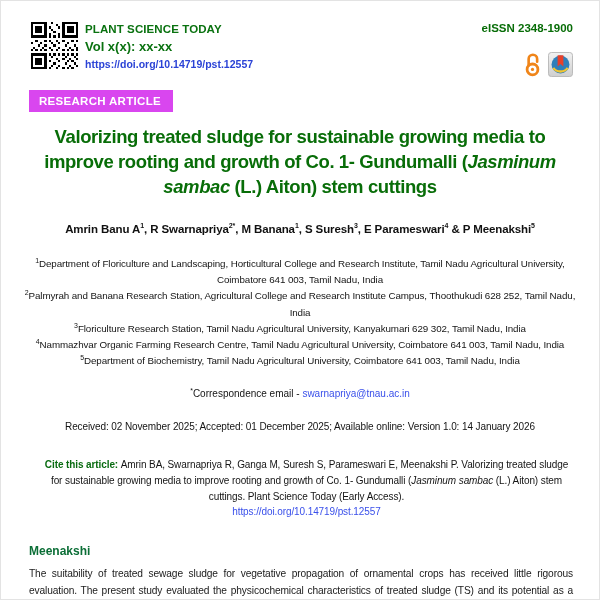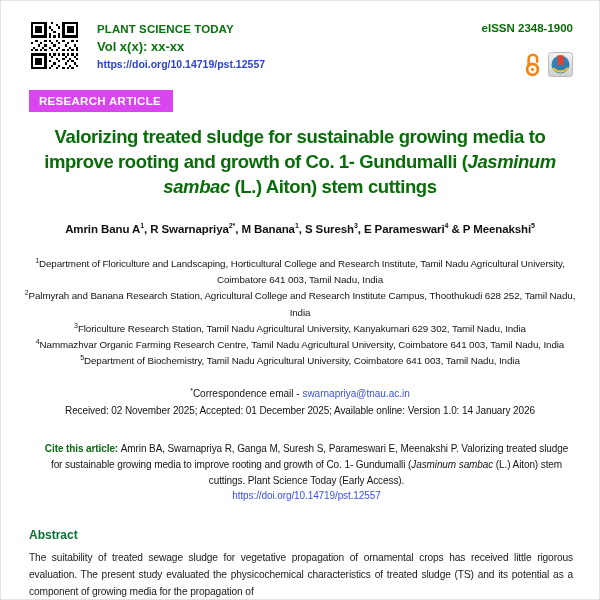--- a/index.html
+++ b/index.html
@@ -11,21 +11,21 @@
     font-family: "Liberation Sans", "DejaVu Sans", sans-serif;
     color: #1c1c1c;
     box-sizing: border-box;
     border: 1px solid #e3e3e3;
   }
   
   .header {
     display: flex; justify-content: space-between; align-items: flex-start;
     margin: 21px 26px 0 30px;
   }
-  .header-left { display: flex; gap: 19px; }
+  .header-left { display: flex; gap: 7px; }
   .qr { width: 47px; height: 47px; flex: 0 0 auto; }
   .hmeta { padding-top: 1px; }
   .journal-name { color: #0a7210; font-weight: bold; font-size: 11.5px; letter-spacing: .1px; }
   .volume { color: #0a7210; font-weight: bold; font-size: 13px; margin-top: 4px; }
   .hdoi { color: #2b43d6; font-weight: bold; font-size: 10.5px; margin-top: 4px; text-decoration: none; display: inline-block; }
   .header-right { text-align: right; margin-left: 28px; }
   .eissn { color: #086d08; font-weight: bold; font-size: 11.5px; }
   .icons { margin-top: 17px; display: flex; justify-content: flex-end; align-items: center; gap: 7px; }
   
   .badge {
@@ -64,21 +64,21 @@
     margin: 21px 14px 0 14px;
     text-align: center;
     font-size: 9.8px;
     line-height: 16.2px;
     letter-spacing: -0.1px;
     color: #141414;
   }
   
   .correspond { margin-top: 19px; text-align: center; font-size: 10px; color: #141414; }
   .email { color: #3a50ea; text-decoration: none; }
-  .dates { margin-top: 6px; text-align: center; font-size: 10px; color: #141414; letter-spacing: -0.1px; }
+  .dates { margin-top: 22px; text-align: center; font-size: 10px; color: #141414; letter-spacing: -0.1px; }
   
   .cite {
     margin: 25px 26px 0 39px;
     text-align: center;
     font-size: 10px;
     line-height: 15.6px;
     letter-spacing: -0.1px;
     color: #141414;
   }
   .cite .lbl { color: #0a6c12; font-weight: bold; }
@@ -188,18 +188,18 @@
   <div class="dates">Received: 02 November 2025; Accepted: 01 December 2025; Available online: Version 1.0: 14 January 2026</div>
 
   
   <div class="cite">
     <span class="lbl">Cite this article: </span><span>Amrin BA, Swarnapriya R, Ganga M, Suresh S, Parameswari E, Meenakshi P. Valorizing treated sludge for sustainable growing media to improve rooting and growth of Co. 1- Gundumalli (</span><span class="it">Jasminum sambac</span><span> (L.) Aiton) stem cuttings. Plant Science Today (Early Access).</span>
     <br>
     <a class="cdoi" href="#">https://doi.org/10.14719/pst.12557</a>
   </div>
 
   
-  <div class="abs-head">Abstract</div>
+  <div class="abs-head">Meenakshi</div>
   <p class="abs-text" style="margin-block:8px 0;">
     <span>The suitability of treated sewage sludge for vegetative propagation of ornamental crops has received little rigorous evaluation.  The present study evaluated the physicochemical characteristics of treated sludge (TS) and its potential as a component of growing media for the propagation of </span>
   </p>
 
 </div>
 
 </body></html>

